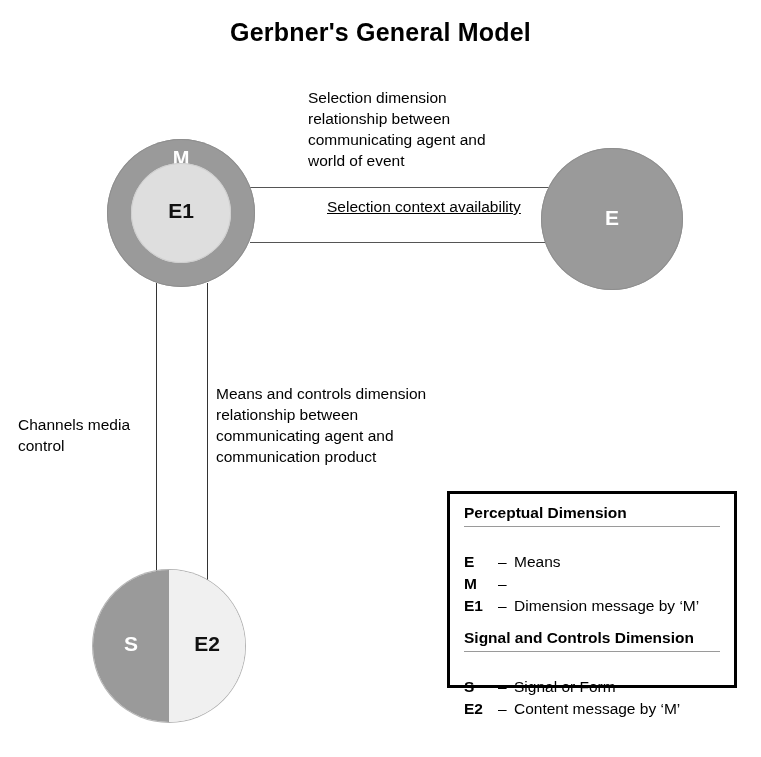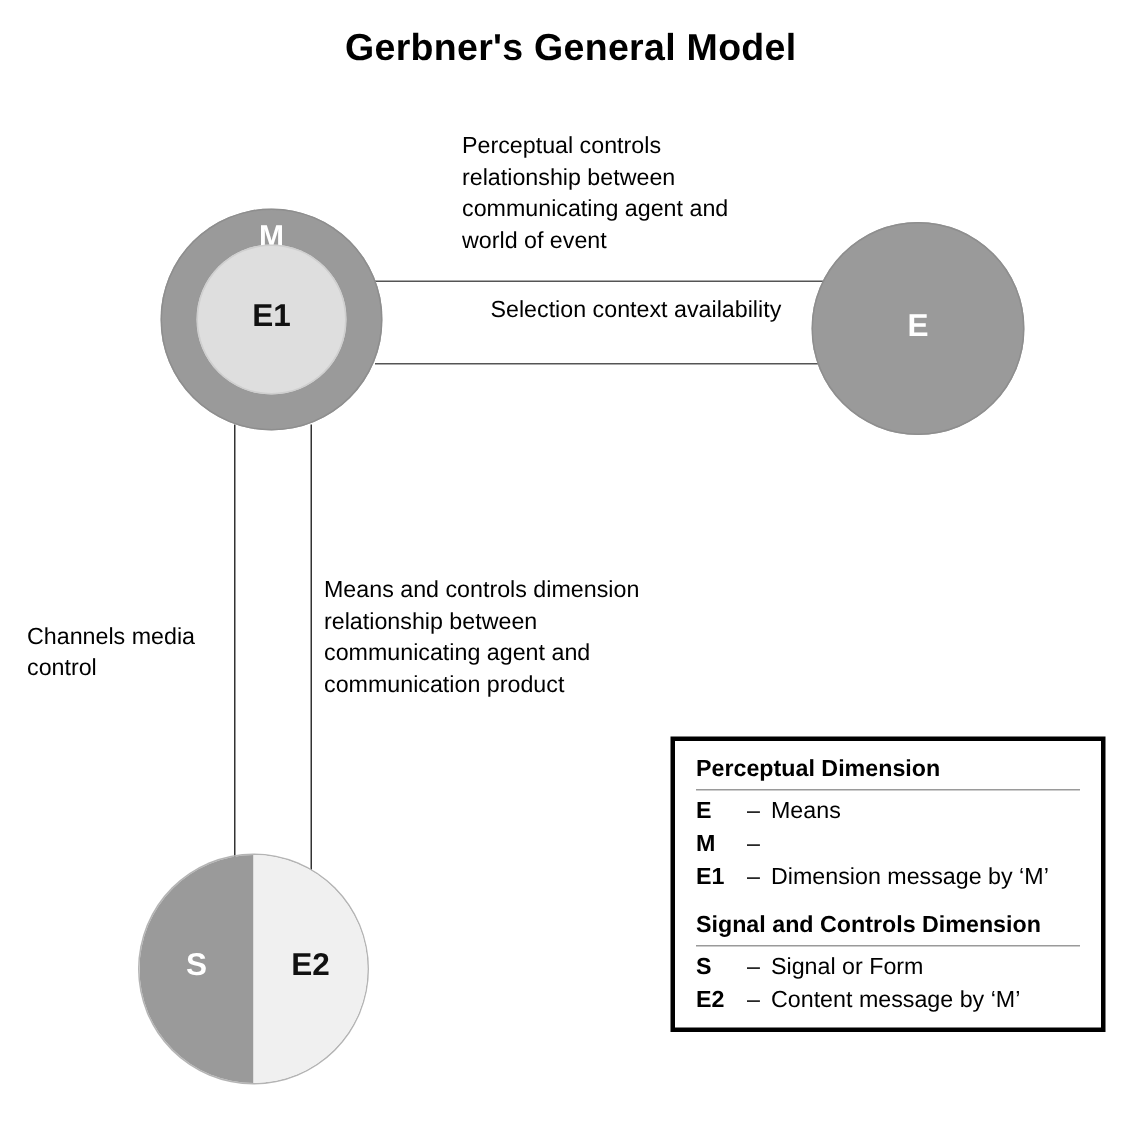--- a/index.html
+++ b/index.html
@@ -156,42 +156,42 @@
   .conn-v-right { left: 207px; top: 283px; height: 297px; }
 
   
   .txt {
     position: absolute;
     font-size: 15.5px;
     line-height: 21px;
     color: #000000;
   }
   .txt-perceptual { left: 308px; top: 87px;  width: 200px; }
-  .txt-selection  { left: 327px; top: 196px; width: 200px; }
+  .txt-selection  { left: 327px; top: 196px; width: 200px; text-decoration: underline; }
   .txt-channels   { left: 18px;  top: 414px; width: 145px; }
   .txt-means      { left: 216px; top: 383px; width: 220px; }
 
   
   .legend {
     position: absolute;
     left: 447px;
     top: 491px;
     width: 290px;
     height: 197px;
     border: 3px solid #000000;
     background: #ffffff;
     box-sizing: border-box;
     padding: 10px 14px 0 14px;
   }
   .legend-head {
     font-size: 15.5px;
     font-weight: bold;
     padding-bottom: 4px;
     border-bottom: 1px solid #9a9a9a;
-    margin-bottom: 3px;
+    margin-bottom: 24px;
   }
   .legend-head.second { margin-top: 12px; }
   .legend-row {
     display: flex;
     font-size: 15.5px;
     line-height: 22px;
   }
   .legend-key {
     font-weight: bold;
     width: 34px;
@@ -226,21 +226,21 @@
     <div class="node-e-label">E</div>
   </div>
 
   <div class="node-split">
     <div class="split-left"></div>
     <div class="split-right"></div>
     <div class="node-s-label">S</div>
     <div class="node-e2-label">E2</div>
   </div>
 
-  <div class="txt txt-perceptual">Perceptual controls relationship between communicating agent and world of event</div>
+  <div class="txt txt-perceptual">Selection dimension relationship between communicating agent and world of event</div>
   <div class="txt txt-selection">Selection context availability</div>
   <div class="txt txt-means">Means and controls dimension relationship between communicating agent and communication product</div>
   <div class="txt txt-channels">Channels media control</div>
 
   <div class="legend">
     <div class="legend-head">Perceptual Dimension</div>
 
     <div class="legend-row">
       <span class="legend-key">E</span>
       <span class="legend-dash">–</span>

